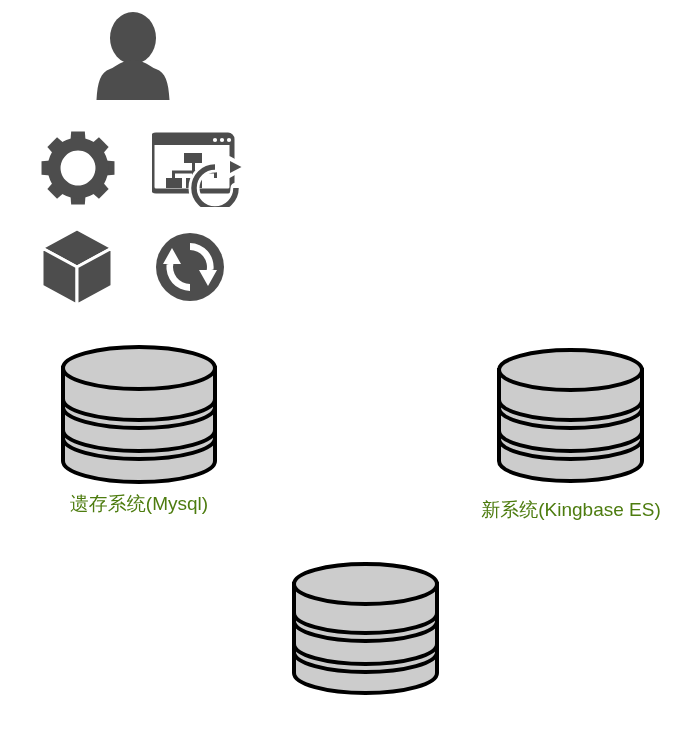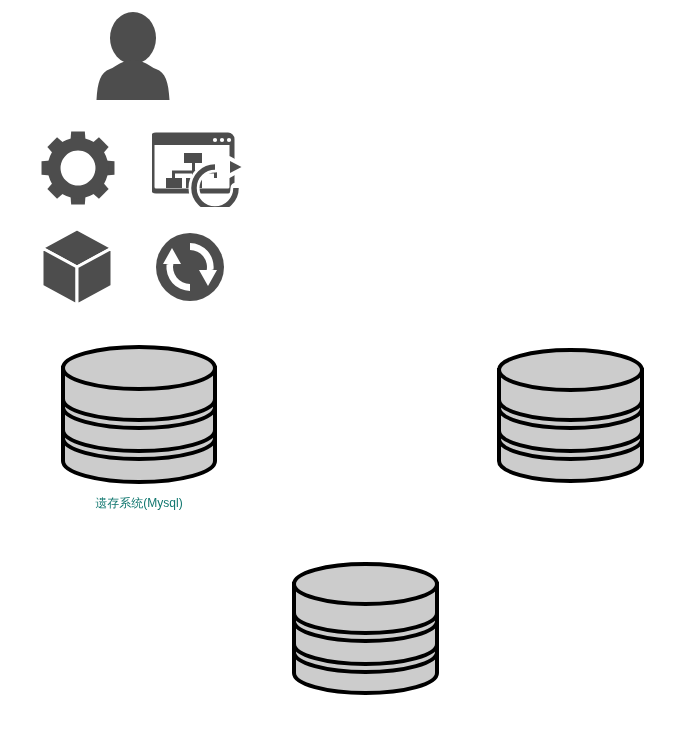--- a/index.html
+++ b/index.html
@@ -38,22 +38,22 @@
   .db svg {
     display: block;
     width: 100%;
     height: 100%;
     overflow: visible;
   }
   
   .db-label {
     position: absolute;
     text-align: center;
-    color: #0f766e;
-    font-size: 12px;
+    color: #4d7c0f;
+    font-size: 19px;
     line-height: 19px;
     white-space: nowrap;
     font-family: "Liberation Sans", "DejaVu Sans", sans-serif;
   }
 </style>
 </head>
 <body style="width: 700px; height: 750px; background: rgb(255, 255, 255);">
 
 <div id="canvas">
 
@@ -174,20 +174,21 @@
   <div class="db" id="db-new" style="left: 495px; top: 347px; width: 151px; height: 137px;">
     <svg viewBox="0 0 151 137" preserveAspectRatio="none" xmlns="http://www.w3.org/2000/svg" aria-hidden="true">
       <path d="M 4 23 L 4 114 A 71.5 20 0 0 0 147 114 L 147 23 Z" fill="#cccccc" stroke="#000000" stroke-width="4"></path>
       <path d="M 4 53 A 71.5 20 0 0 0 147 53" fill="none" stroke="#000000" stroke-width="4"></path>
       <path d="M 4 61 A 71.5 20 0 0 0 147 61" fill="none" stroke="#000000" stroke-width="4"></path>
       <path d="M 4 84 A 71.5 20 0 0 0 147 84" fill="none" stroke="#000000" stroke-width="4"></path>
       <path d="M 4 92 A 71.5 20 0 0 0 147 92" fill="none" stroke="#000000" stroke-width="4"></path>
       <ellipse cx="75.5" cy="23" rx="71.5" ry="20" fill="#cccccc" stroke="#000000" stroke-width="4"></ellipse>
     </svg>
   </div>
+  <div class="db-label" id="label-new" style="left: 456px; top: 500px; width: 230px;">新系统(Kingbase ES)</div>
 
   <div class="db" id="db-staging" style="left: 290px; top: 561px; width: 151px; height: 135px;">
     <svg viewBox="0 0 151 135" preserveAspectRatio="none" xmlns="http://www.w3.org/2000/svg" aria-hidden="true">
       <path d="M 4 23 L 4 112 A 71.5 20 0 0 0 147 112 L 147 23 Z" fill="#cccccc" stroke="#000000" stroke-width="4"></path>
       <path d="M 4 52 A 71.5 20 0 0 0 147 52" fill="none" stroke="#000000" stroke-width="4"></path>
       <path d="M 4 60 A 71.5 20 0 0 0 147 60" fill="none" stroke="#000000" stroke-width="4"></path>
       <path d="M 4 83 A 71.5 20 0 0 0 147 83" fill="none" stroke="#000000" stroke-width="4"></path>
       <path d="M 4 91 A 71.5 20 0 0 0 147 91" fill="none" stroke="#000000" stroke-width="4"></path>
       <ellipse cx="75.5" cy="23" rx="71.5" ry="20" fill="#cccccc" stroke="#000000" stroke-width="4"></ellipse>
     </svg>

